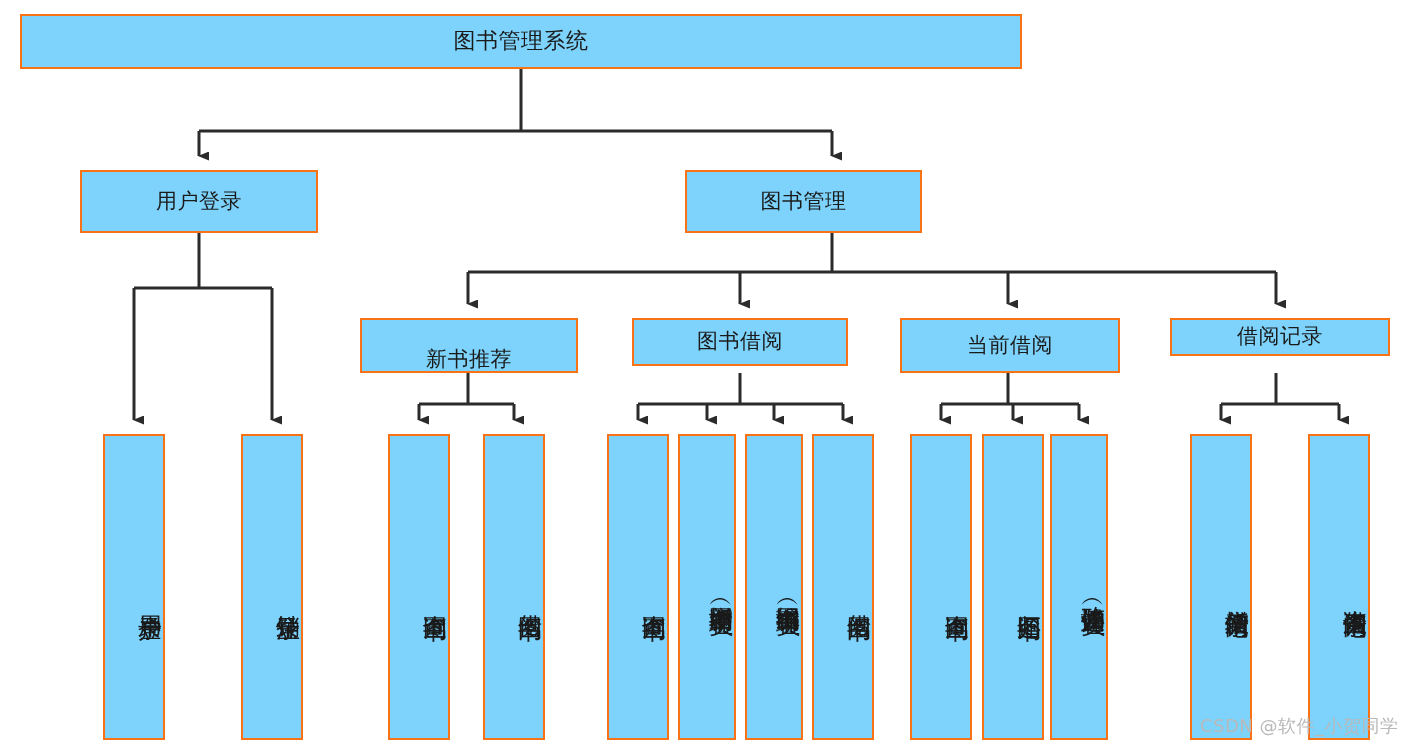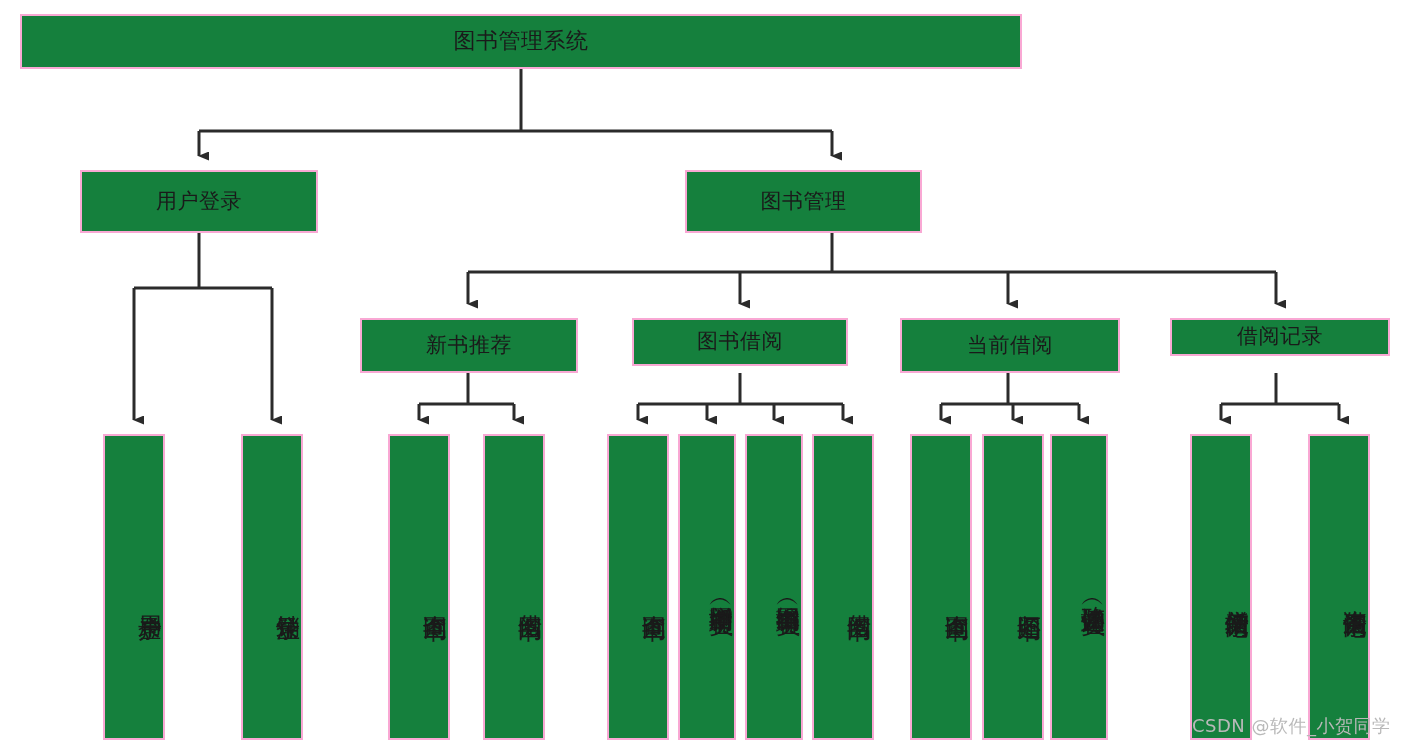--- a/index.html
+++ b/index.html
@@ -22,22 +22,22 @@
     position: absolute;
     left: 0;
     top: 0;
     width: 1405px;
     height: 747px;
     pointer-events: none;
   }
   .node {
     position: absolute;
     box-sizing: border-box;
-    background: #15803d;
-    border: 2px solid #f9a8d4;
+    background: #7dd3fc;
+    border: 2px solid #f97316;
     display: flex;
     align-items: center;
     justify-content: center;
     color: #1a1a1a;
   }
   .node.horizontal {
     font-size: 21px;
     letter-spacing: 0.5px;
     line-height: 1.1;
   }
@@ -59,20 +59,21 @@
     writing-mode: vertical-rl;
     text-orientation: upright;
   }
   .watermark {
     position: absolute;
     color: #b9b9b9;
     font-size: 18px;
     letter-spacing: 0.5px;
     white-space: nowrap;
     user-select: none;
+    margin-left: 8px;
   }
 </style>
 </head>
 <body>
 
 <div id="diagram-root">
 
   <svg id="edges-layer" width="1405" height="747" viewBox="0 0 1405 747" xmlns="http://www.w3.org/2000/svg">
     <defs>
       <marker id="arrowhead" markerWidth="9" markerHeight="11" refX="4.5" refY="10" orient="auto" markerUnits="userSpaceOnUse">
@@ -140,21 +141,21 @@
   </div>
 
   <div class="node horizontal" style="left:80px; top:170px; width:238px; height:63px;">
     <span>用户登录</span>
   </div>
 
   <div class="node horizontal" style="left:685px; top:170px; width:237px; height:63px;">
     <span>图书管理</span>
   </div>
 
-  <div class="node horizontal" style="left:360px; top:318px; width:218px; height:55px;">
+  <div class="node horizontal" style="left:360px; top:318px; width:218px; height:55px;align-items:flex-end;">
     <span>新书推荐</span>
   </div>
 
   <div class="node horizontal" style="left:632px; top:318px; width:216px; height:48px;">
     <span>图书借阅</span>
   </div>
 
   <div class="node horizontal" style="left:900px; top:318px; width:220px; height:55px;">
     <span>当前借阅</span>
   </div>

